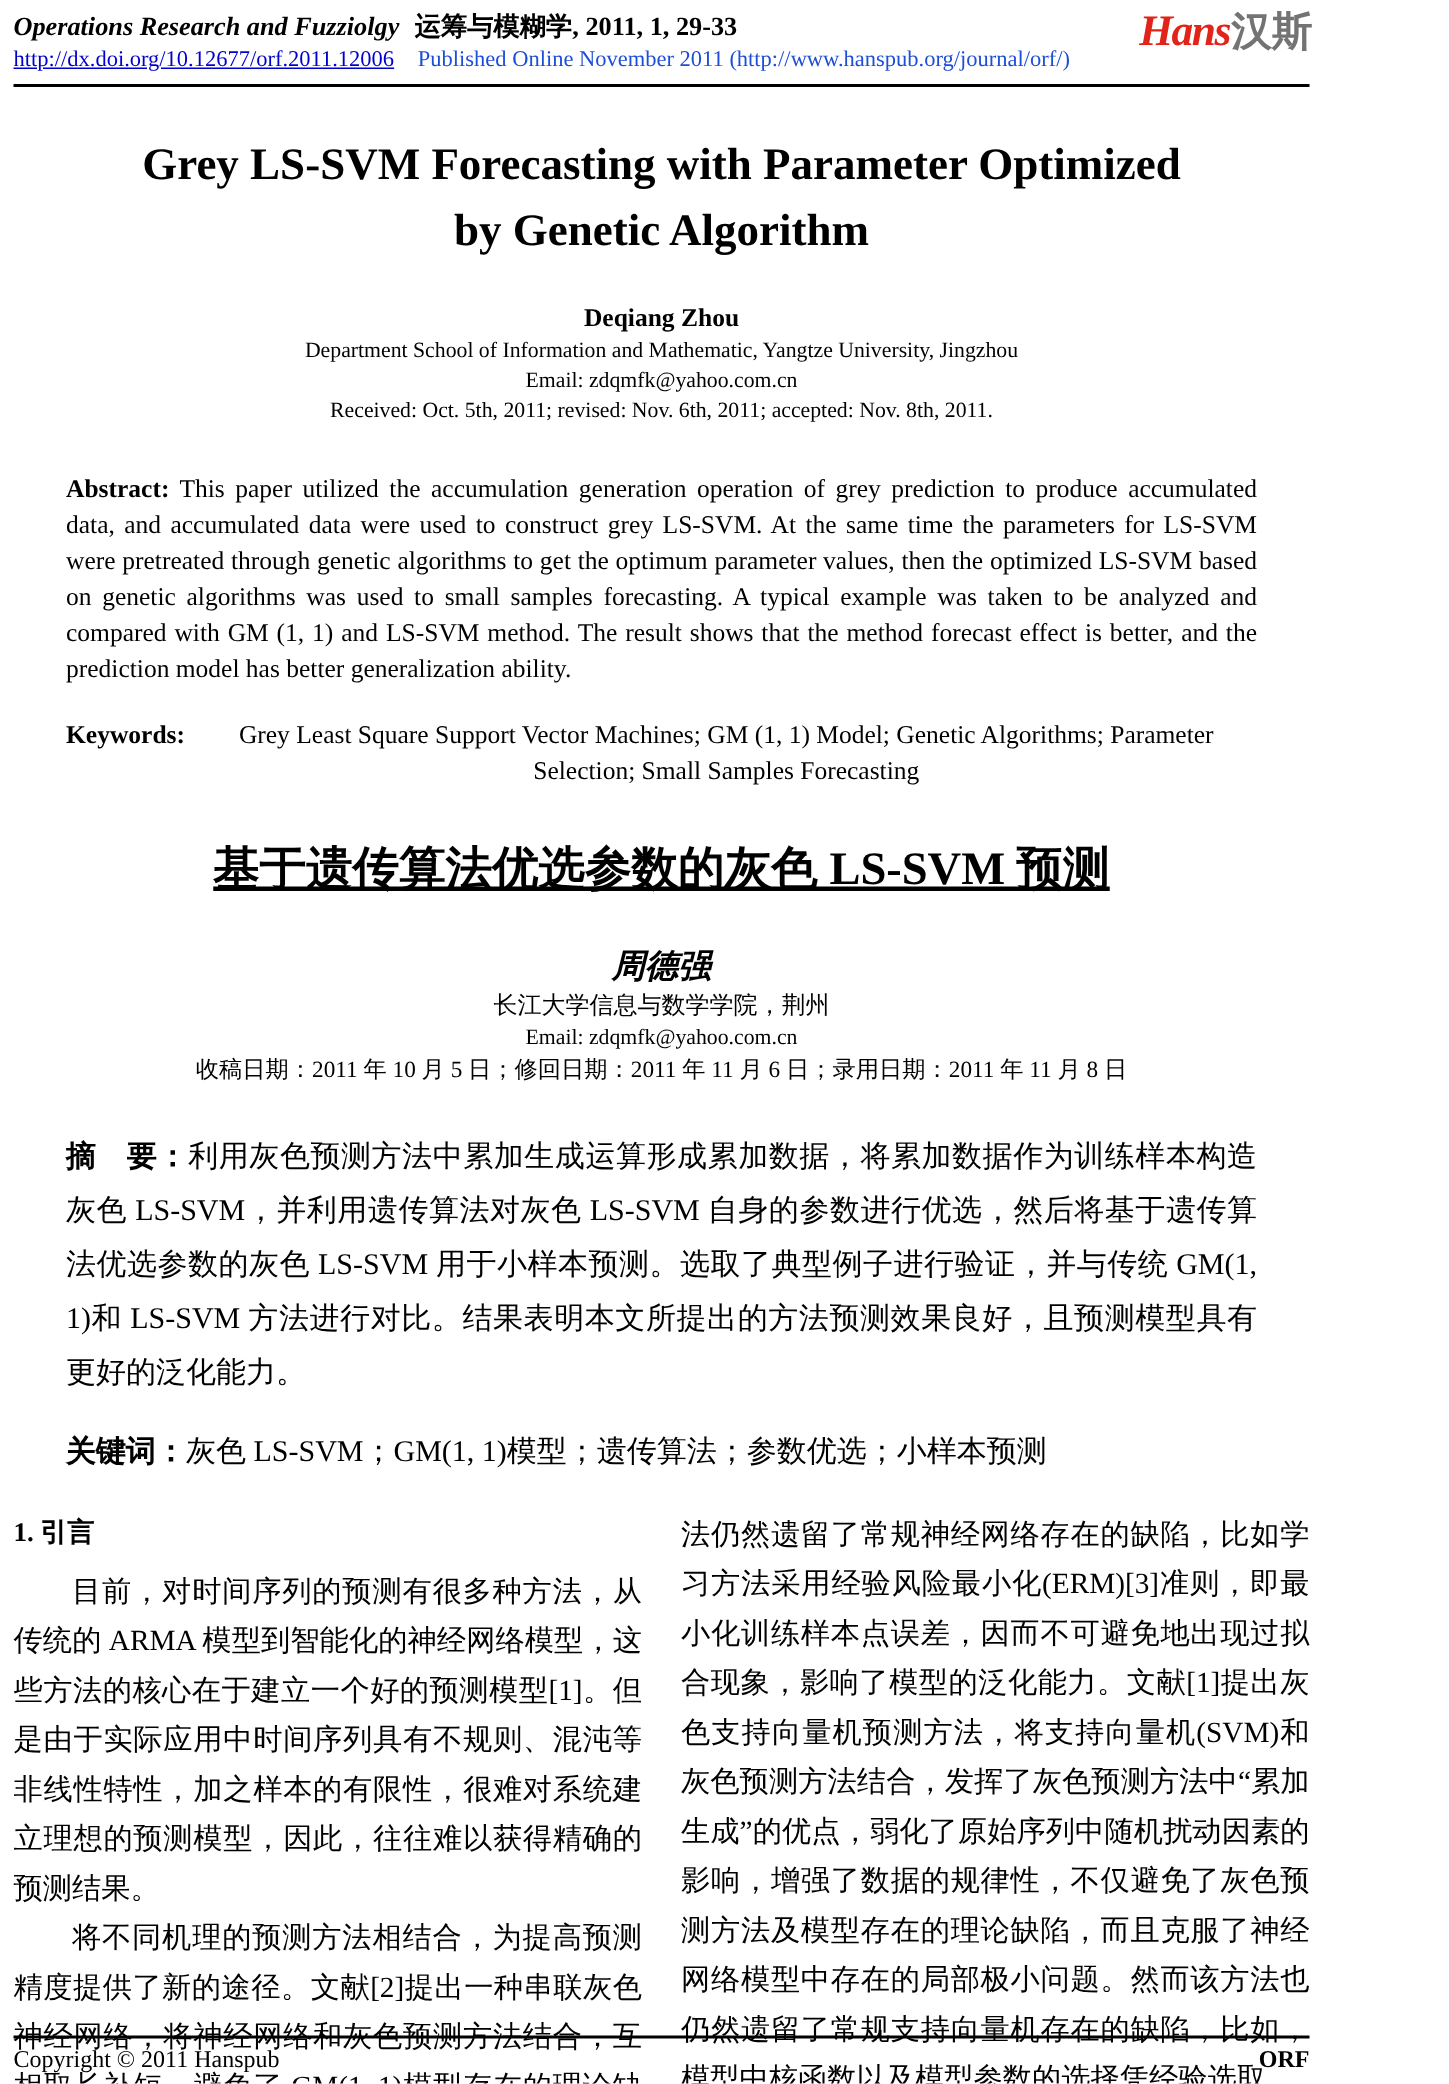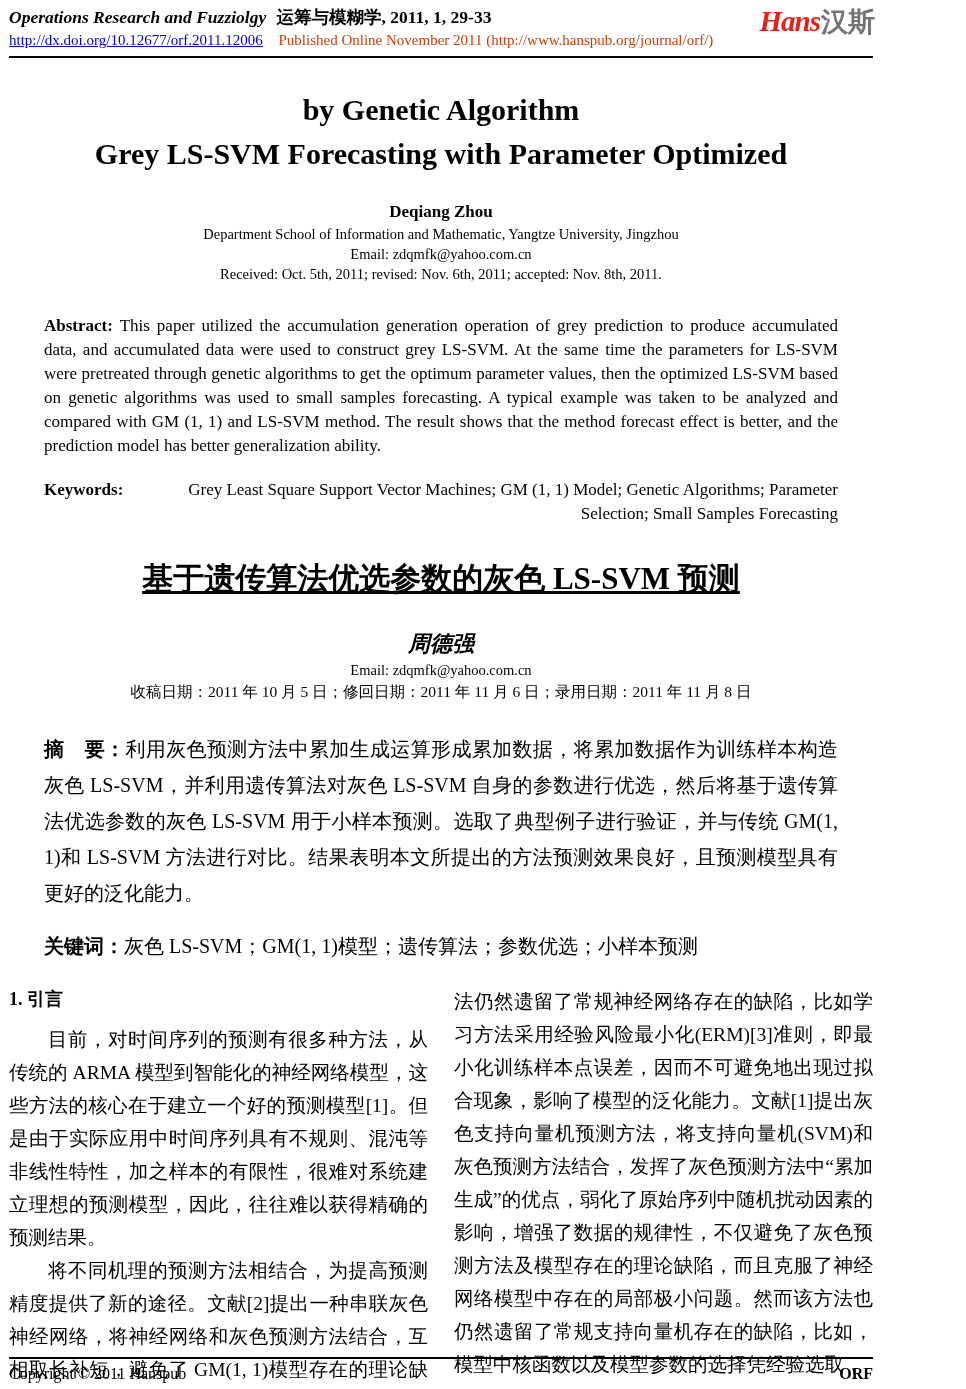--- a/index.html
+++ b/index.html
@@ -16,39 +16,39 @@
     overflow: hidden;
   }
 
   
   .header { position: relative; padding-right: 110px; }
   .journal-line { font-size: 17.5px; line-height: 22px; white-space: nowrap; }
   .journal-en { font-weight: bold; font-style: italic; }
   .journal-cn { font-weight: bold; margin-left: 6px; }
   .doi-line { font-size: 15px; line-height: 21px; margin-top: 2px; white-space: nowrap; }
   .doi-link { color: #0000cc; text-decoration: underline; }
-  .published { margin-left: 12px; color: #c2410c; }
+  .published { margin-left: 12px; color: #1d4ed8; }
   .logo { position: absolute; top: 0; right: -2px; line-height: 30px; white-space: nowrap; }
   .logo-hans { color: #e2231a; font-weight: 900; font-style: italic; font-size: 29px; letter-spacing: -1px; }
   .logo-cn { color: #737373; font-weight: 900; font-size: 27px; margin-left: 1px; }
   .rule { border: none; border-top: 2.5px solid #000; margin-top: 5px; }
 
   
   .title { margin: 30px 0 0 0; text-align: center; font-size: 30px; font-weight: bold; line-height: 44px; }
   .title-line { display: block; }
   .author-block { margin-top: 24px; text-align: center; }
   .author-name { font-size: 17px; font-weight: bold; line-height: 24px; }
   .affil-line { font-size: 14.5px; line-height: 20px; }
 
   
   .abstract { margin: 30px 35px 0 35px; font-size: 17px; line-height: 24px; text-align: justify; }
   .label { font-weight: bold; }
   .keywords { display: flex; margin: 20px 35px 0 35px; font-size: 17px; line-height: 24px; }
   .keywords .label { white-space: nowrap; margin-right: 7px; }
-  .keywords .kw-text { text-align: right; }
+  .keywords .kw-text { text-align: center; }
 
   
   .cn-title { margin: 32px 0 0 0; text-align: center; font-size: 31px; font-weight: bold; line-height: 42px; text-decoration: underline; }
   .cn-author-block { margin-top: 32px; text-align: center; }
   .cn-author-name { font-size: 22px; font-weight: bold; font-style: italic; line-height: 24px; margin-bottom: 4px; }
   .cn-affil { font-size: 16px; line-height: 22px; }
   .cn-email { font-size: 14.5px; line-height: 21px; }
   .cn-dates { font-size: 15.5px; line-height: 22px; }
   .cn-abstract { margin: 28px 35px 0 35px; font-size: 20px; line-height: 36px; text-align: justify; }
   .cn-keywords { margin: 20px 35px 0 35px; font-size: 20px; line-height: 30px; }
@@ -80,42 +80,43 @@
       <a href="#" class="doi-link">http://dx.doi.org/10.12677/orf.2011.12006</a>
       <span class="published">Published Online November 2011 (http://www.hanspub.org/journal/orf/)</span>
     </div>
     <div class="logo">
       <span class="logo-hans">Hans</span><span class="logo-cn">汉斯</span>
     </div>
   </div>
   <div class="rule"></div>
 
   <h1 class="title">
+    <span class="title-line">Grey LS-SVM Forecasting with Parameter Optimized</span>
     <span class="title-line">by Genetic Algorithm</span>
-    <span class="title-line">Grey LS-SVM Forecasting with Parameter Optimized</span>
   </h1>
 
   <div class="author-block">
     <div class="author-name">Deqiang Zhou</div>
     <div class="affil-line">Department School of Information and Mathematic, Yangtze University, Jingzhou</div>
     <div class="affil-line">Email: zdqmfk@yahoo.com.cn</div>
     <div class="affil-line">Received: Oct. 5th, 2011; revised: Nov. 6th, 2011; accepted: Nov. 8th, 2011.</div>
   </div>
 
   <p class="abstract"><span class="label">Abstract:</span> <span>This paper utilized the accumulation generation operation of grey prediction to produce accumulated data, and accumulated data were used to construct grey LS-SVM. At the same time the parameters for LS-SVM were pretreated through genetic algorithms to get the optimum parameter values, then the optimized LS-SVM based on genetic algorithms was used to small samples forecasting. A typical example was taken to be analyzed and compared with GM (1, 1) and LS-SVM method. The result shows that the method forecast effect is better, and the prediction model has better generalization ability.</span></p>
 
   <div class="keywords">
     <span class="label">Keywords:</span>
     <span class="kw-text">Grey Least Square Support Vector Machines; GM (1, 1) Model; Genetic Algorithms; Parameter Selection; Small Samples Forecasting</span>
   </div>
 
   <h2 class="cn-title">基于遗传算法优选参数的灰色 LS-SVM 预测</h2>
 
   <div class="cn-author-block">
     <div class="cn-author-name">周德强</div>
+    <div class="cn-affil">长江大学信息与数学学院，荆州</div>
     <div class="cn-email">Email: zdqmfk@yahoo.com.cn</div>
     <div class="cn-dates">收稿日期：2011 年 10 月 5 日；修回日期：2011 年 11 月 6 日；录用日期：2011 年 11 月 8 日</div>
   </div>
 
   <p class="cn-abstract"><span class="label">摘　要：</span><span>利用灰色预测方法中累加生成运算形成累加数据，将累加数据作为训练样本构造灰色 LS-SVM，并利用遗传算法对灰色 LS-SVM 自身的参数进行优选，然后将基于遗传算法优选参数的灰色 LS-SVM 用于小样本预测。选取了典型例子进行验证，并与传统 GM(1, 1)和 LS-SVM 方法进行对比。结果表明本文所提出的方法预测效果良好，且预测模型具有更好的泛化能力。</span></p>
 
   <p class="cn-keywords"><span class="label">关键词：</span><span>灰色 LS-SVM；GM(1, 1)模型；遗传算法；参数优选；小样本预测</span></p>
 
   <div class="columns">
     <div class="col">

